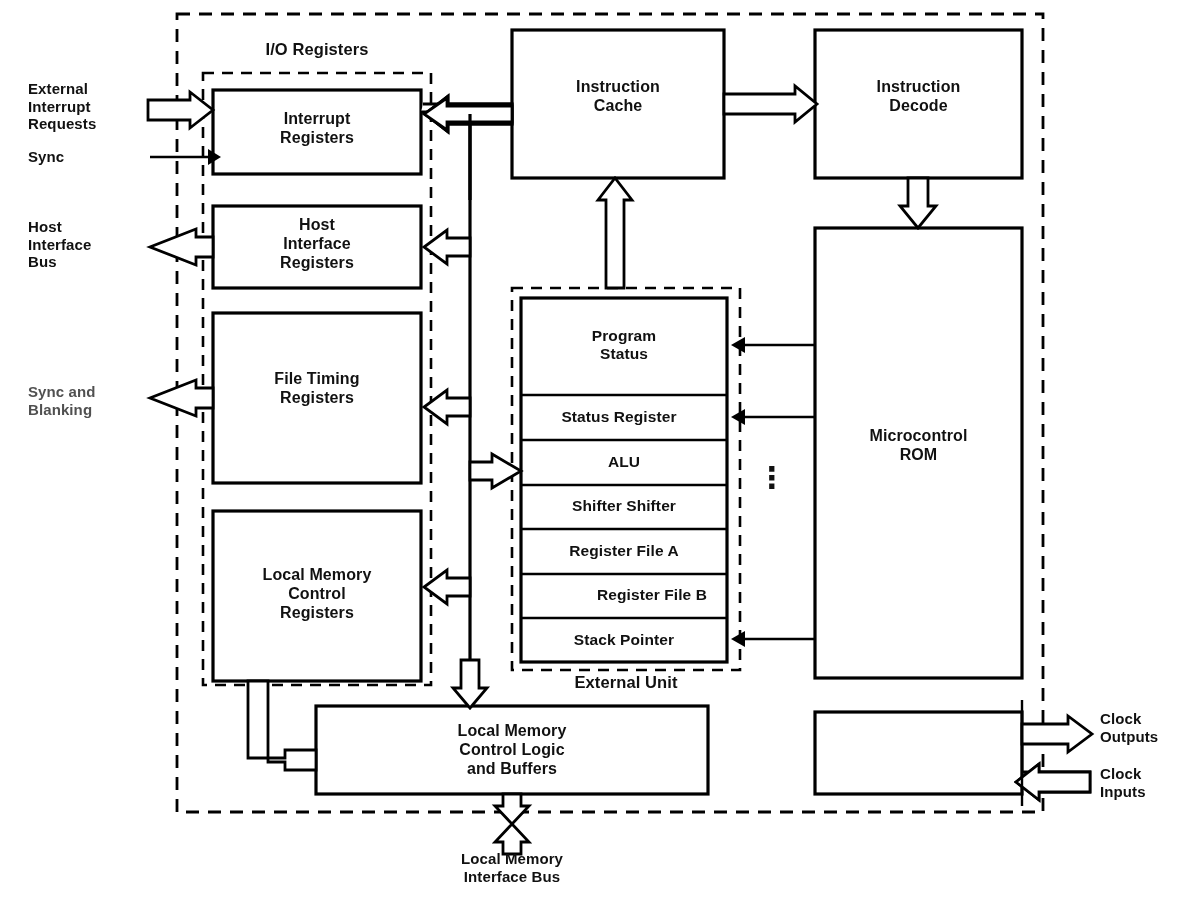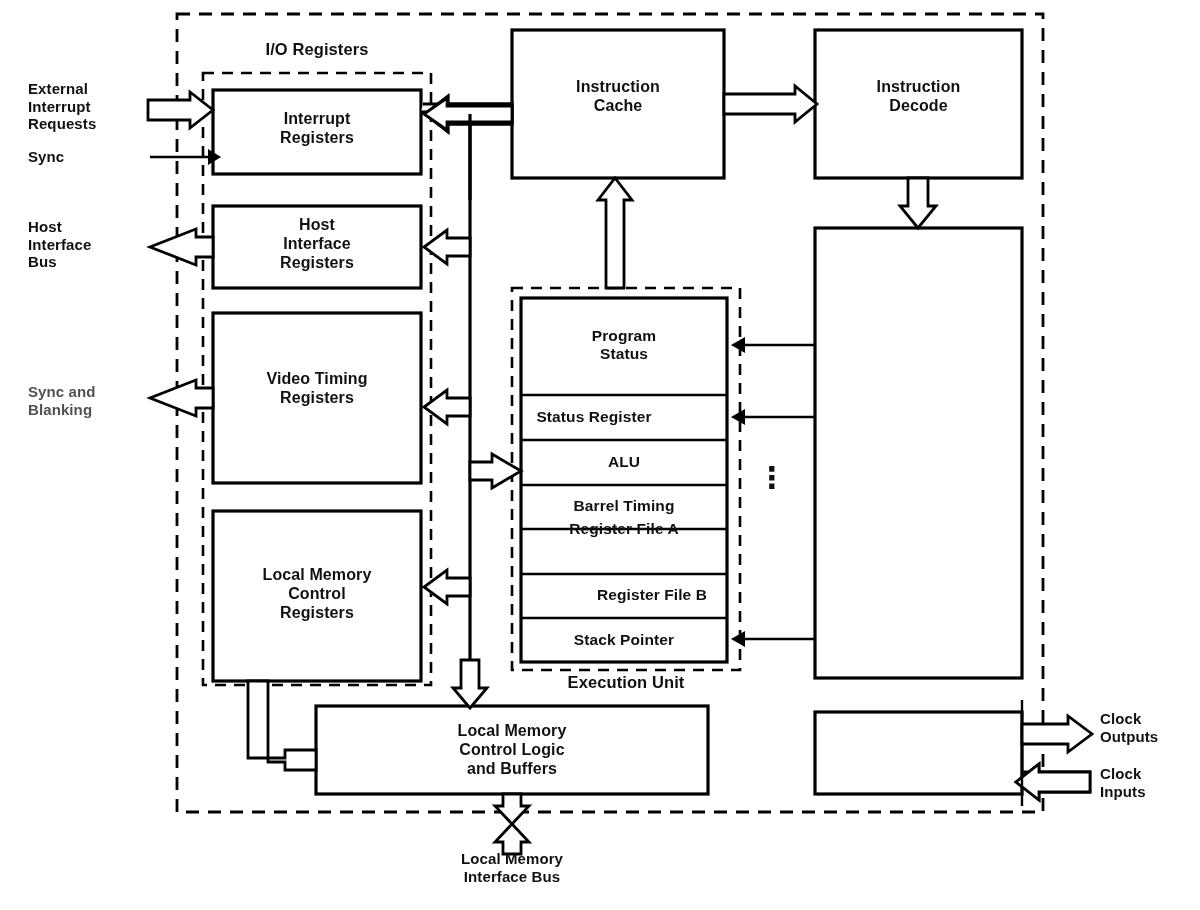--- a/index.html
+++ b/index.html
@@ -163,54 +163,56 @@
     <g>
       <path class="hollow" d="M1022,772 L1039,772 L1039,764 L1016,782 L1039,800 L1039,792 L1090,792 L1090,772 Z" transform="translate(0,0)"></path>
       <path class="hollow" d="M1090,772 L1039,772 L1039,764 L1016,782 L1039,800 L1039,792 L1090,792 Z"></path>
     </g>
     <line class="thin" x1="1022" y1="700" x2="1022" y2="806"></line>
 
   </svg>
 
   <div class="lbl grp-txt" style="left:203px;top:40px;width:228px;">I/O Registers</div>
 
-  <div class="lbl grp-txt" style="left:512px;top:673px;width:228px;">Execution  Unit</div>
+  <div class="lbl grp-txt" style="left:512px;top:673px;width:228px;">External  Unit</div>
 
   <div class="lbl box-txt" style="left:213px;top:110px;width:208px;">Interrupt
 Registers</div>
 
   <div class="lbl box-txt" style="left:213px;top:216px;width:208px;">Host
 Interface
 Registers</div>
 
-  <div class="lbl box-txt" style="left:213px;top:370px;width:208px;">Video Timing
+  <div class="lbl box-txt" style="left:213px;top:370px;width:208px;">File Timing
 Registers</div>
 
   <div class="lbl box-txt" style="left:213px;top:566px;width:208px;">Local Memory
 Control
 Registers</div>
 
   <div class="lbl box-txt" style="left:512px;top:78px;width:212px;">Instruction
 Cache</div>
 
   <div class="lbl box-txt" style="left:815px;top:78px;width:207px;">Instruction
 Decode</div>
 
+  <div class="lbl box-txt" style="left:815px;top:427px;width:207px;">Microcontrol
+ROM</div>
 
   <div class="lbl box-txt" style="left:316px;top:722px;width:392px;">Local Memory
 Control Logic
 and Buffers</div>
 
 
   <div class="lbl slot-txt" style="left:521px;top:327px;width:206px;">Program
 Status</div>
-  <div class="lbl slot-txt" style="left:491px;top:408px;width:206px;">Status Register</div>
+  <div class="lbl slot-txt" style="left:516px;top:408px;width:206px;">Status Register</div>
   <div class="lbl slot-txt" style="left:521px;top:453px;width:206px;">ALU</div>
-  <div class="lbl slot-txt" style="left:521px;top:497px;width:206px;">Barrel Timing</div>
-  <div class="lbl slot-txt" style="left:521px;top:520px;width:206px;">Register File A</div>
+  <div class="lbl slot-txt" style="left:521px;top:497px;width:206px;">Shifter Shifter</div>
+  <div class="lbl slot-txt" style="left:521px;top:542px;width:206px;">Register File A</div>
   <div class="lbl slot-txt" style="left:521px;top:586px;width:206px;margin-left:28px;">Register File B</div>
   <div class="lbl slot-txt" style="left:521px;top:631px;width:206px;">Stack Pointer</div>
 
   <div class="lbl" style="left:757px;top:470px;width:30px;font-size:30px;line-height:.5;letter-spacing:0;">⋮</div>
 
   <div class="lbl left ext-txt" style="left:28px;top:80px;width:130px;">External
 Interrupt
 Requests</div>
 
   <div class="lbl left ext-txt" style="left:28px;top:148px;width:130px;">Sync</div>

